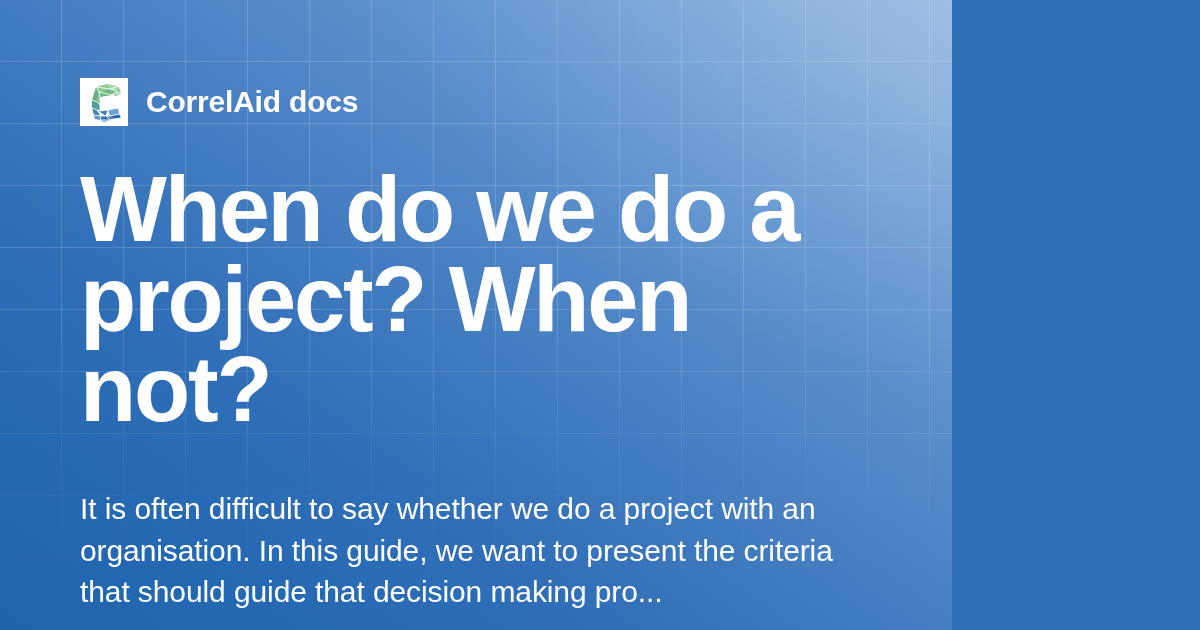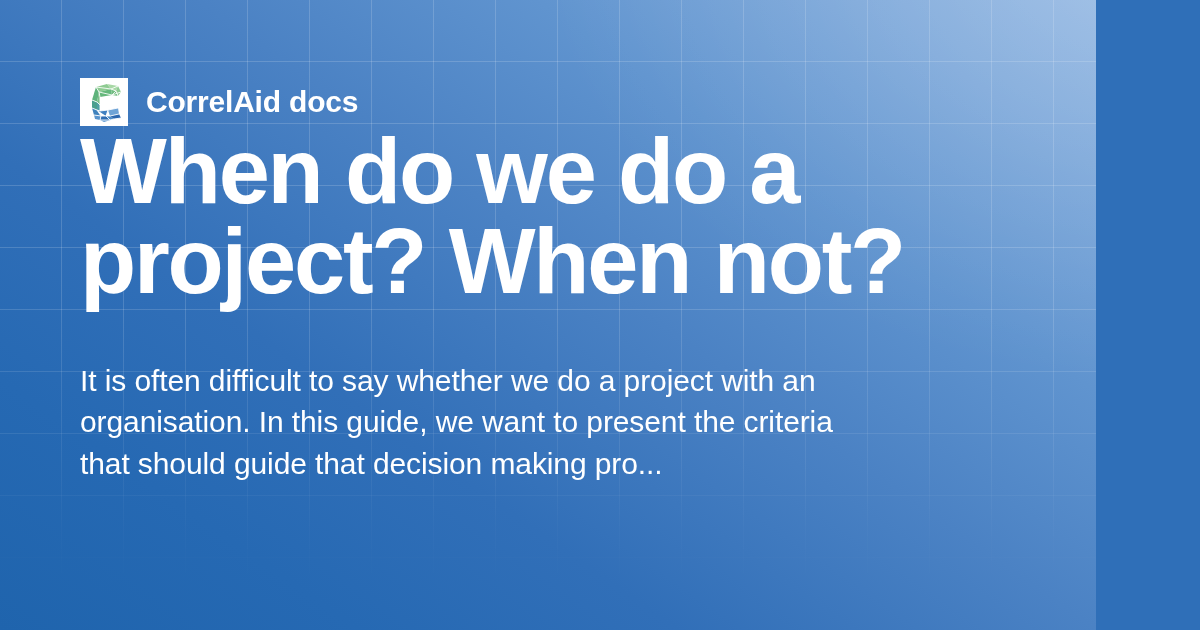--- a/index.html
+++ b/index.html
@@ -11,21 +11,21 @@
   }
 
   body {
     font-family: "Liberation Sans", sans-serif;
     background: #2f6fb8;
   }
 
   
   .card {
     position: relative;
-    width: 1096px;
+    width: 952px;
     height: 630px;
     overflow: hidden;
     
     background:
       linear-gradient(35deg,
         #1f64ad 0%,
         #2669b3 18%,
         #316fb8 34%,
         #4b82c4 55%,
         #6094cf 72%,
@@ -96,20 +96,21 @@
     font-size: 30px;
     font-weight: bold;
     color: #ffffff;
     letter-spacing: -0.2px;
     white-space: nowrap;
     line-height: 1;
   }
 
   
   .headline {
+    margin-top: 38px;
     font-size: 92px;
     font-weight: bold;
     color: #ffffff;
     line-height: 0.98;
     letter-spacing: -2.2px;
     max-width: 860px;
   }
 
   
   .description {

